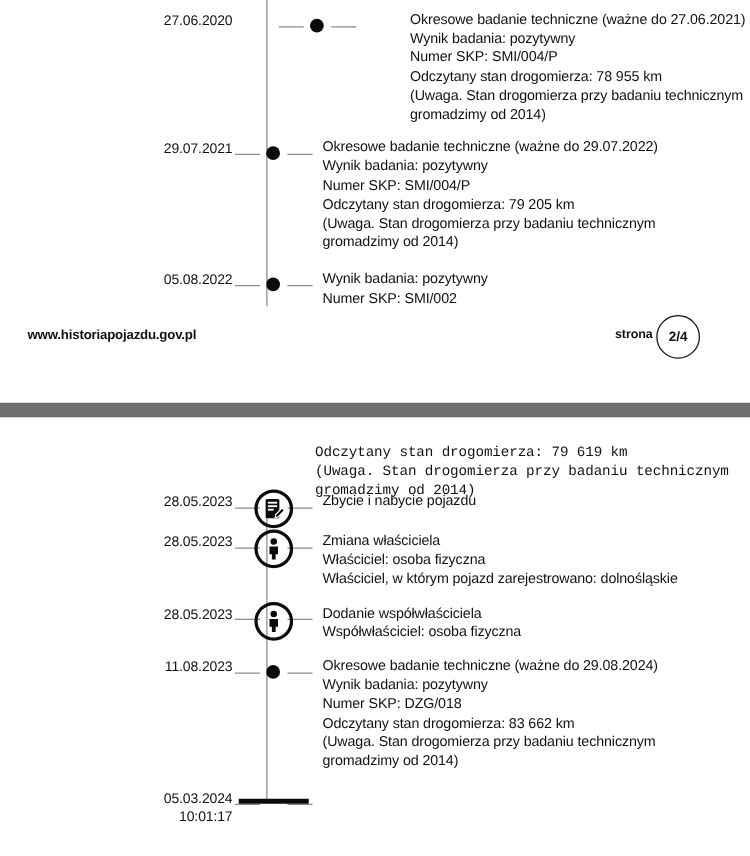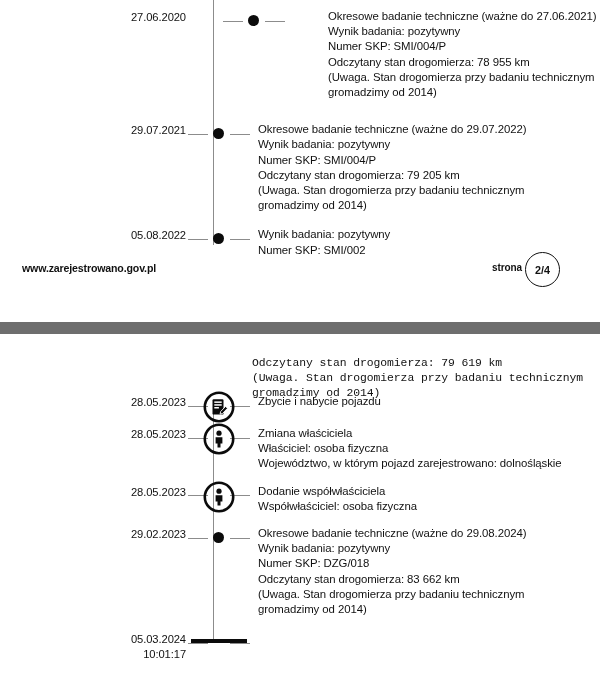--- a/index.html
+++ b/index.html
@@ -171,21 +171,21 @@
     box-sizing: border-box;
   }
 </style>
 </head>
 <body>
 
 <div class="page" id="page-one">
   <div class="timeline" id="timeline-one">
     <div class="axis" id="axis-one" style="top: 0px; height: 245px;"></div>
     <div id="events-one" style="padding-top: 9px;">
-        <div class="event" style="margin-bottom: 22px; gap: 35px;">
+        <div class="event" style="margin-bottom: 11px; gap: 35px;">
           <div class="event-date">27.06.2020</div>
           <div class="event-marker">
             <span class="stub-left"></span>
             <span class="stub-right"></span>
             <span class="node-dot"></span>
           </div>
           <div class="event-body">
             <div class="line">Okresowe badanie techniczne (ważne do 27.06.2021)</div>
             <div class="line">Wynik badania: pozytywny</div>
             <div class="line">Numer SKP: SMI/004/P</div>
@@ -219,21 +219,21 @@
           </div>
           <div class="event-body">
             <div class="line">Wynik badania: pozytywny</div>
             <div class="line">Numer SKP: SMI/002</div>
           </div>
         </div>
       </div>
   </div>
 
   <div class="footer">
-    <div class="footer-url">www.zarejestrowano.gov.pl</div>
+    <div class="footer-url">www.historiapojazdu.gov.pl</div>
     <div class="footer-page-label">strona</div>
     <div class="footer-page-badge">2/4</div>
   </div>
 </div>
 
 <div class="page-separator"></div>
 
 <div class="page" id="page-two">
   <div class="orphan-block" id="orphan-two">
       <div class="line">Odczytany stan drogomierza: 79 619 km</div>
@@ -272,21 +272,21 @@
               <svg viewBox="0 0 32 32" xmlns="http://www.w3.org/2000/svg">
                 <circle cx="16" cy="16" r="14.2" fill="none" stroke="#0b0b0b" stroke-width="2.6"></circle>
                 <circle cx="16" cy="10.2" r="2.6" fill="#0b0b0b"></circle>
                 <path d="M12.6 14.2 h6.8 v6.2 h-1.9 v4.2 h-3 v-4.2 h-1.9 z" fill="#0b0b0b"></path>
               </svg>
             </span>
           </div>
           <div class="event-body">
             <div class="line">Zmiana właściciela</div>
             <div class="line">Właściciel: osoba fizyczna</div>
-            <div class="line">Województwo, w którym pojazd zarejestrowano: dolnośląskie</div>
+            <div class="line">Właściciel, w którym pojazd zarejestrowano: dolnośląskie</div>
           </div>
         </div>
         <div class="event" style="margin-bottom: 12px;">
           <div class="event-date">28.05.2023</div>
           <div class="event-marker">
             <span class="stub-left"></span>
             <span class="stub-right"></span>
             <span class="node-icon">
               <svg viewBox="0 0 32 32" xmlns="http://www.w3.org/2000/svg">
                 <circle cx="16" cy="16" r="14.2" fill="none" stroke="#0b0b0b" stroke-width="2.6"></circle>
@@ -294,21 +294,21 @@
                 <path d="M12.6 14.2 h6.8 v6.2 h-1.9 v4.2 h-3 v-4.2 h-1.9 z" fill="#0b0b0b"></path>
               </svg>
             </span>
           </div>
           <div class="event-body">
             <div class="line">Dodanie współwłaściciela</div>
             <div class="line">Współwłaściciel: osoba fizyczna</div>
           </div>
         </div>
         <div class="event" style="margin-bottom: 14px;">
-          <div class="event-date">29.02.2023</div>
+          <div class="event-date">11.08.2023</div>
           <div class="event-marker">
             <span class="stub-left"></span>
             <span class="stub-right"></span>
             <span class="node-dot"></span>
           </div>
           <div class="event-body">
             <div class="line">Okresowe badanie techniczne (ważne do 29.08.2024)</div>
             <div class="line">Wynik badania: pozytywny</div>
             <div class="line">Numer SKP: DZG/018</div>
             <div class="line">Odczytany stan drogomierza: 83 662 km</div>

